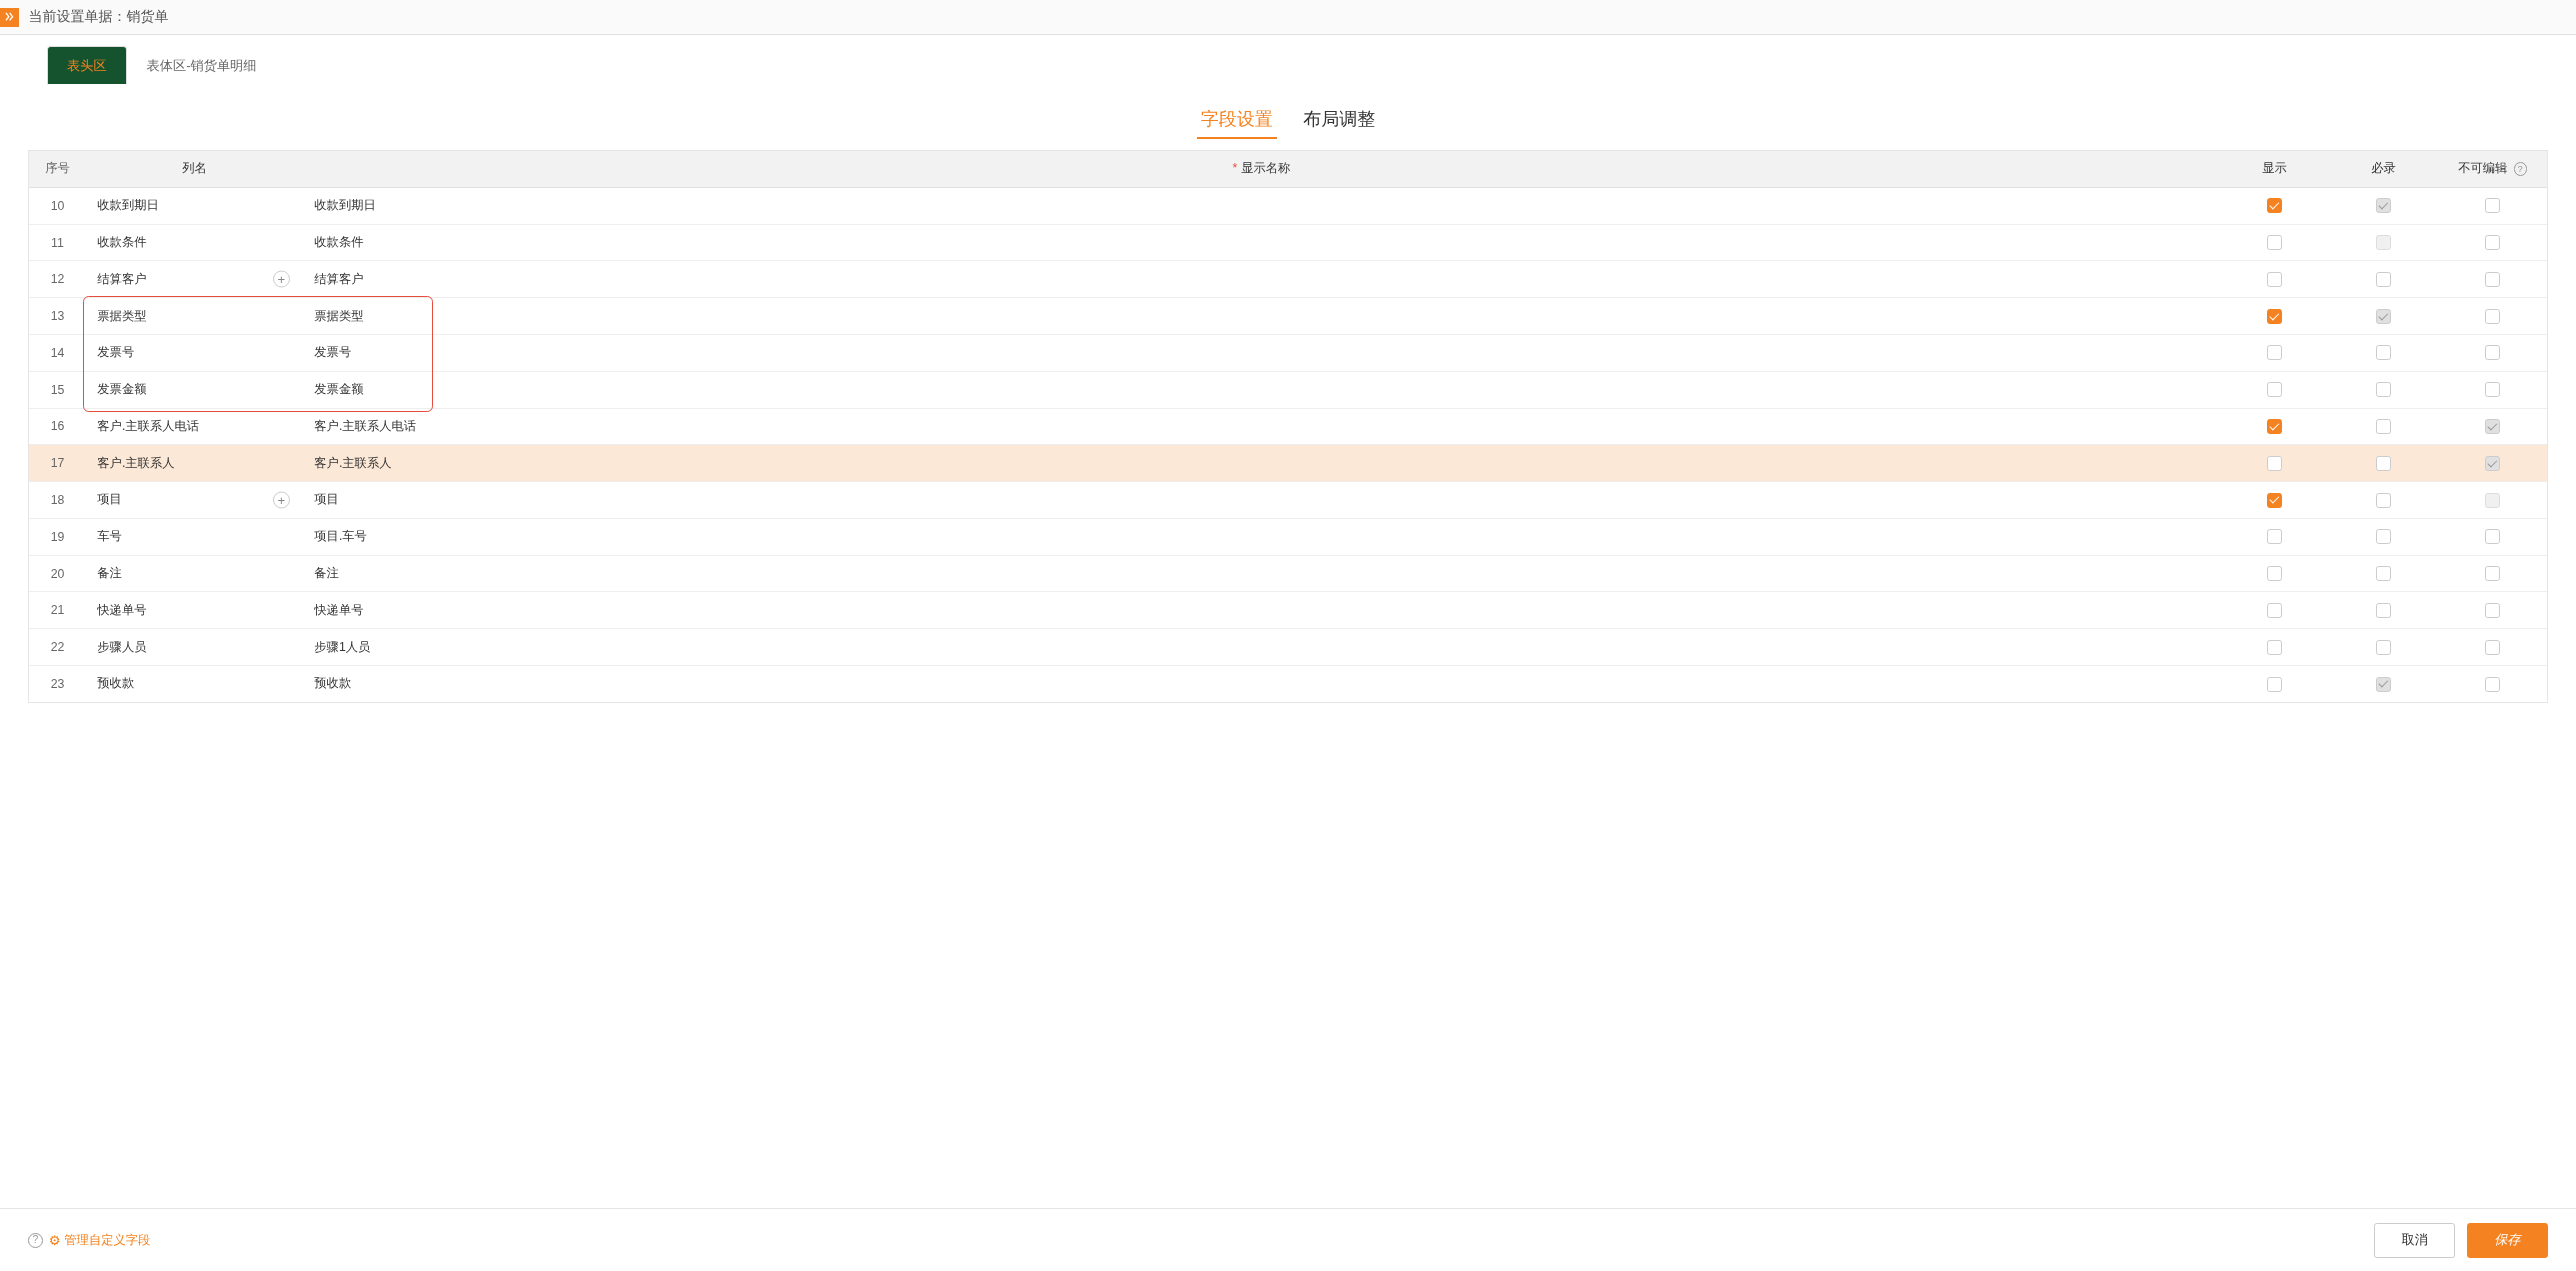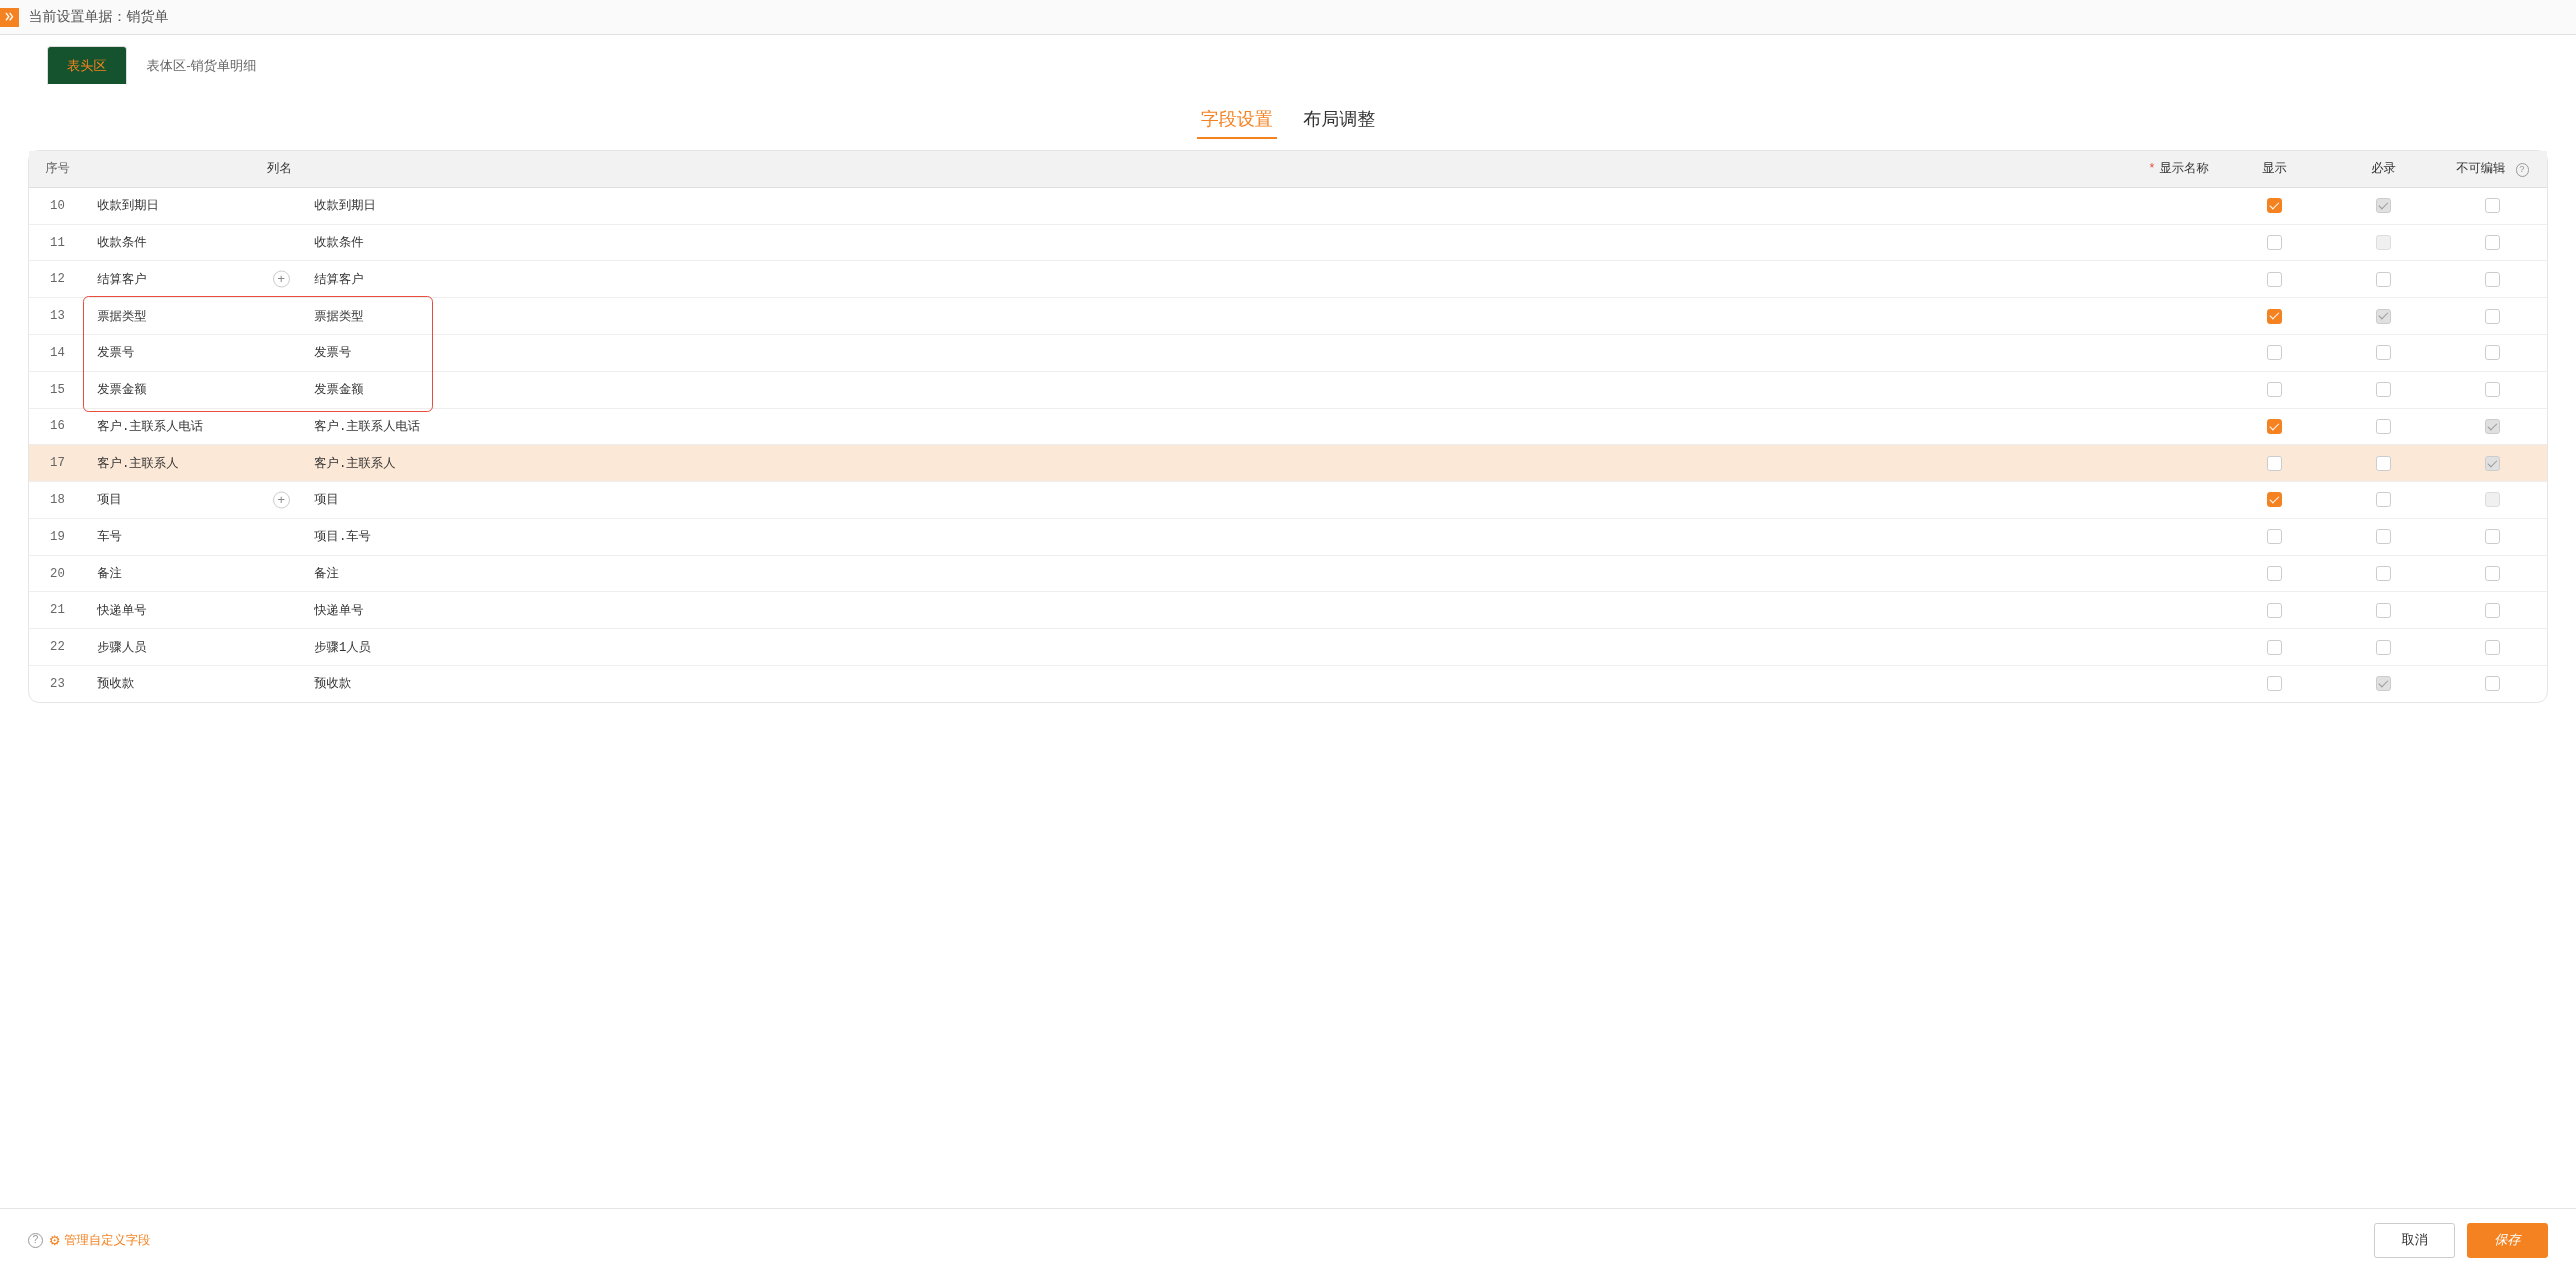--- a/index.html
+++ b/index.html
@@ -79,30 +79,29 @@
       color: #333;
       border-bottom: 2.8px solid transparent;
     }
     .sub-tab.active {
       color: #f58220;
       border-bottom-color: #f58220;
     }
     .table-wrap {
       margin-top: 11.3px;
       border: 0.9px solid #e5e5e5;
-      border-radius: 11px;
-      font-family: Liberation Mono, monospace;
+      border-radius: 0;
     }
     table {
       width: 100%;
       border-collapse: collapse;
     }
     thead th {
       background: #f2f2f2;
-      text-align: right;
+      text-align: center;
       padding: 9.4px 11.3px;
       font-weight: 500;
       border-bottom: 0.9px solid #e0e0e0;
       font-size: 12.3px;
       color: #333;
     }
     thead th.cen { text-align: center; }
     tbody td {
       padding: 9.4px 11.3px;
       border-bottom: 0.9px solid #eee;

